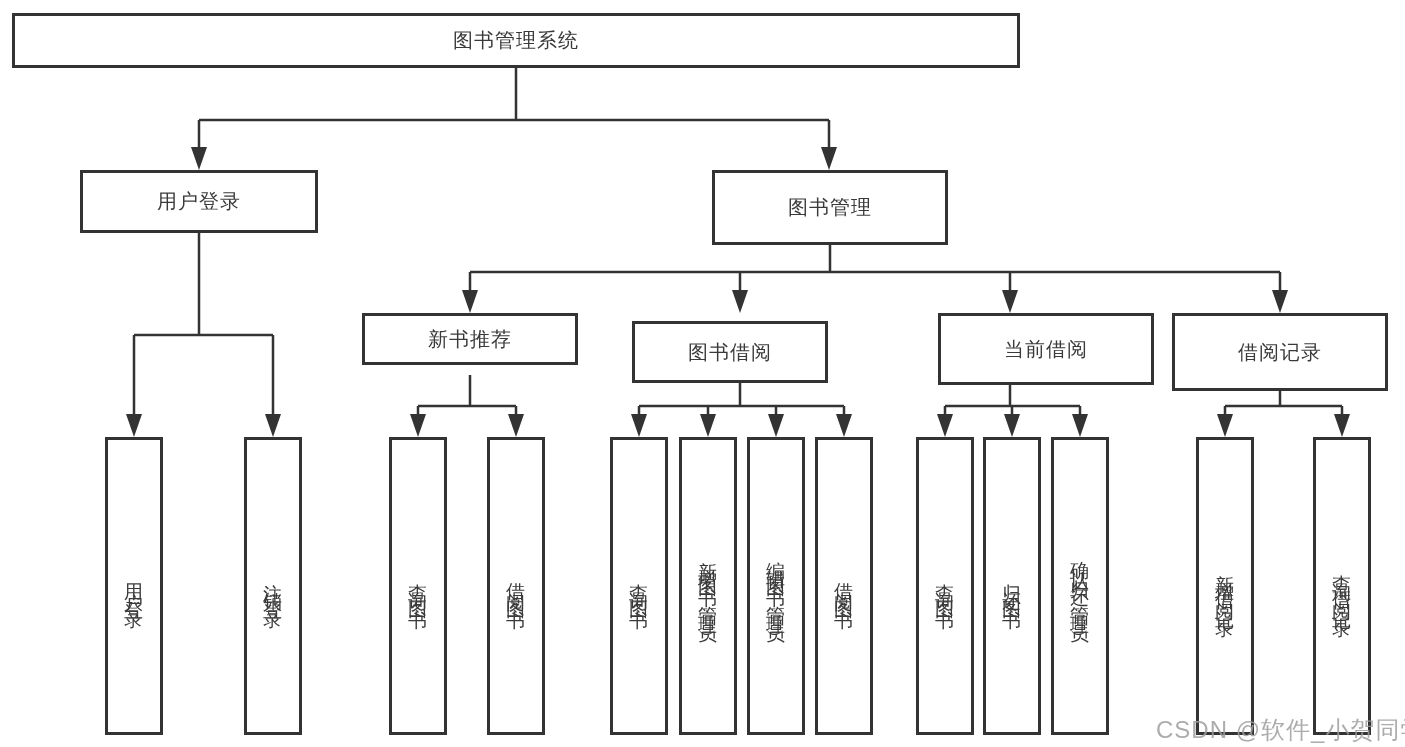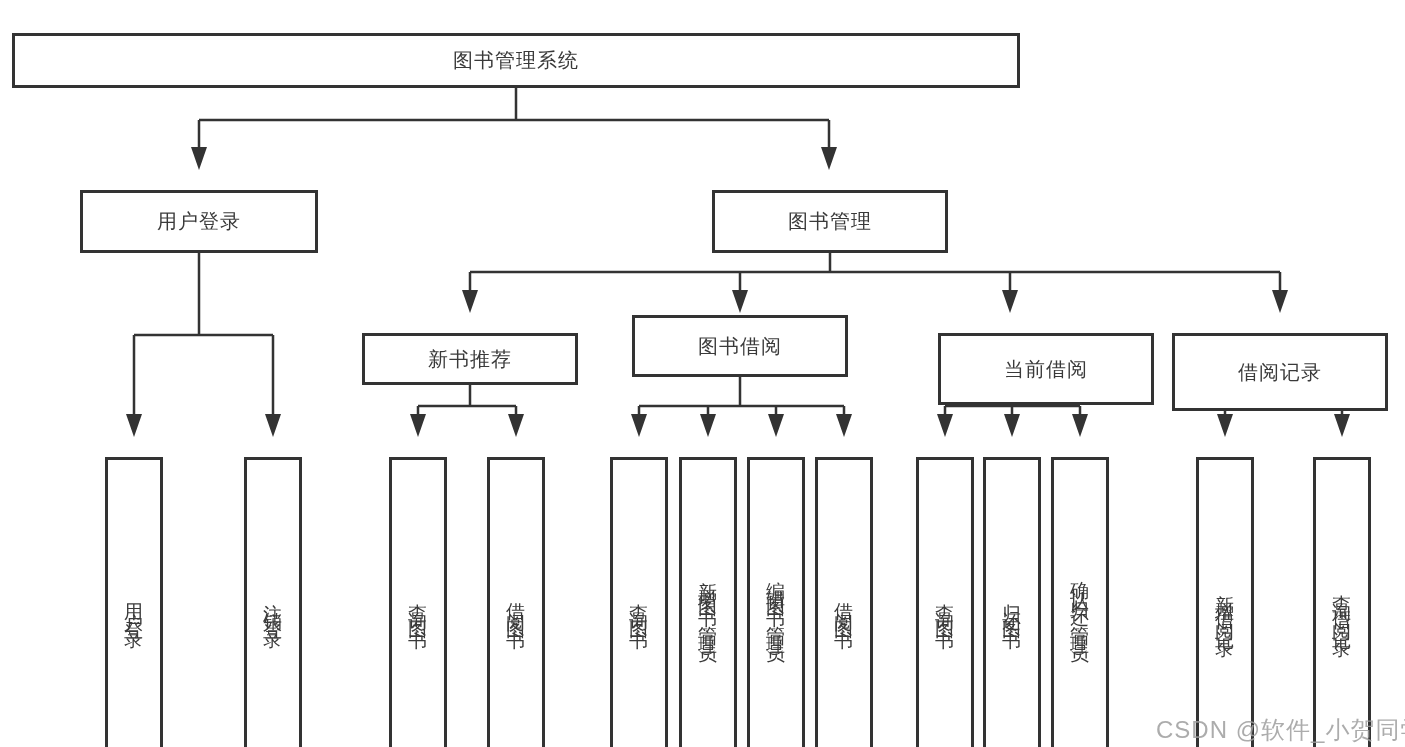--- a/index.html
+++ b/index.html
@@ -23,21 +23,20 @@
   .node {
     position: absolute;
     box-sizing: border-box;
     border: 3px solid #333333;
     background: #ffffff;
     display: flex;
     align-items: center;
     justify-content: center;
     color: #3a3a3a;
     z-index: 2;
-    margin-top: 20px;
   }
   .node.h span {
     font-size: 20px;
     letter-spacing: 1px;
     white-space: nowrap;
   }
   .node.v {
     width: 58px;
     height: 298px;
     top: 437px;
@@ -105,28 +104,28 @@
     </g>
   </svg>
 
   <div class="node h" style="left:12px; top:13px; width:1008px; height:55px">
     <span>图书管理系统</span>
   </div>
 
   <div class="node h" style="left:80px; top:170px; width:238px; height:63px">
     <span>用户登录</span>
   </div>
-  <div class="node h" style="left:712px; top:170px; width:236px; height:63px">
+  <div class="node h" style="left:712px; top:170px; width:236px; height:75px">
     <span>图书管理</span>
   </div>
 
   <div class="node h" style="left:362px; top:313px; width:216px; height:52px">
     <span>新书推荐</span>
   </div>
-  <div class="node h" style="left:632px; top:295px; width:216px; height:62px">
+  <div class="node h" style="left:632px; top:321px; width:196px; height:62px">
     <span>图书借阅</span>
   </div>
   <div class="node h" style="left:938px; top:313px; width:216px; height:72px">
     <span>当前借阅</span>
   </div>
   <div class="node h" style="left:1172px; top:313px; width:216px; height:78px">
     <span>借阅记录</span>
   </div>
 
   <div class="node v" style="left:105px">

